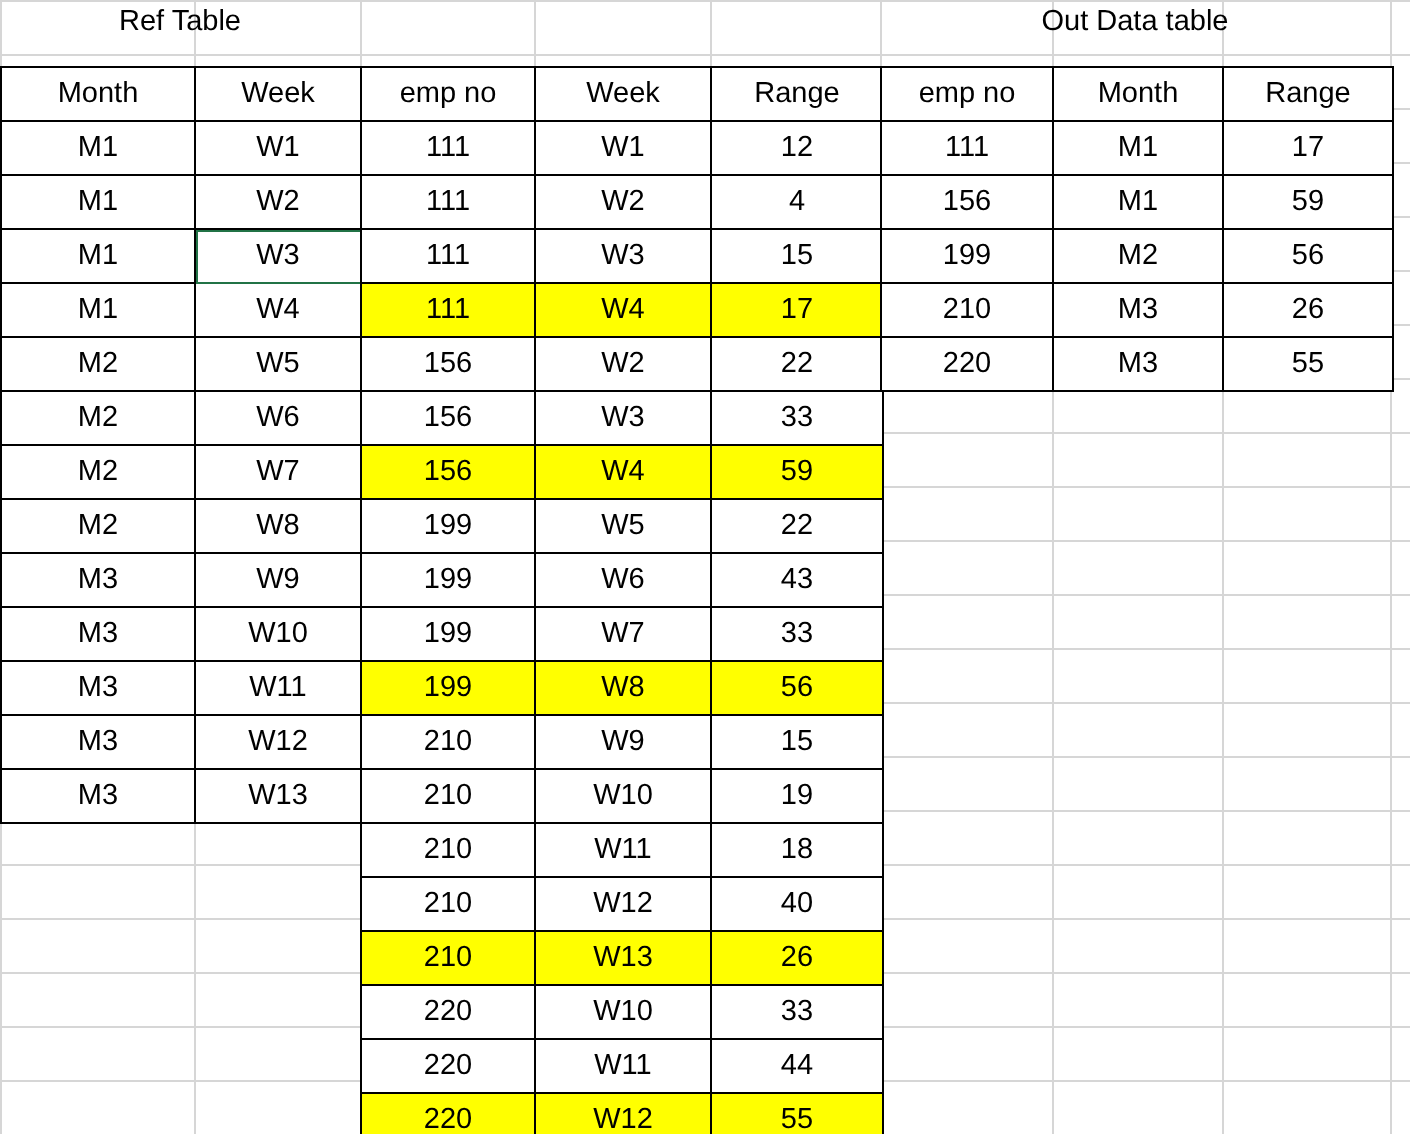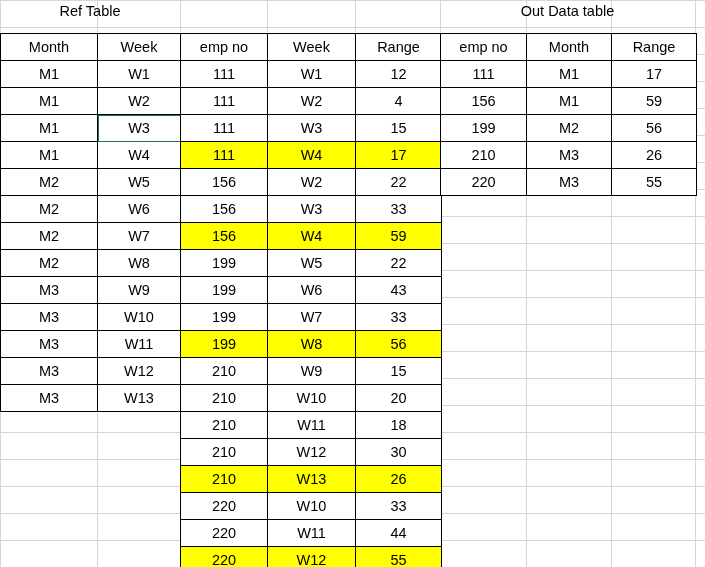--- a/index.html
+++ b/index.html
@@ -231,31 +231,31 @@
           <td class="num hl">56</td>
         </tr>
         <tr>
           <td class="num">210</td>
           <td class="txt">W9</td>
           <td class="num">15</td>
         </tr>
         <tr>
           <td class="num">210</td>
           <td class="txt">W10</td>
-          <td class="num">20</td>
+          <td class="num">19</td>
         </tr>
         <tr>
           <td class="num">210</td>
           <td class="txt">W11</td>
           <td class="num">18</td>
         </tr>
         <tr>
           <td class="num">210</td>
           <td class="txt">W12</td>
-          <td class="num">30</td>
+          <td class="num">40</td>
         </tr>
         <tr>
           <td class="num hl">210</td>
           <td class="txt hl">W13</td>
           <td class="num hl">26</td>
         </tr>
         <tr>
           <td class="num">220</td>
           <td class="txt">W10</td>
           <td class="num">33</td>

